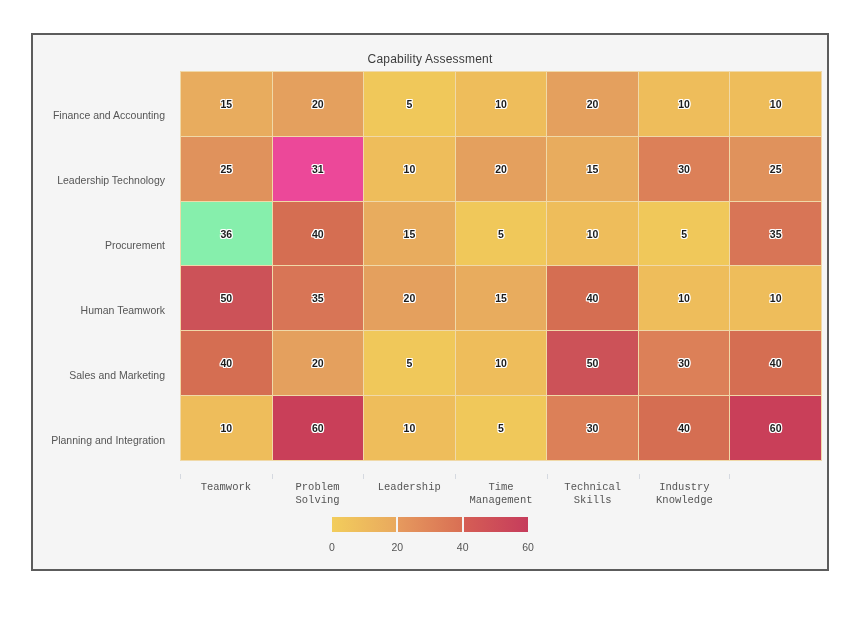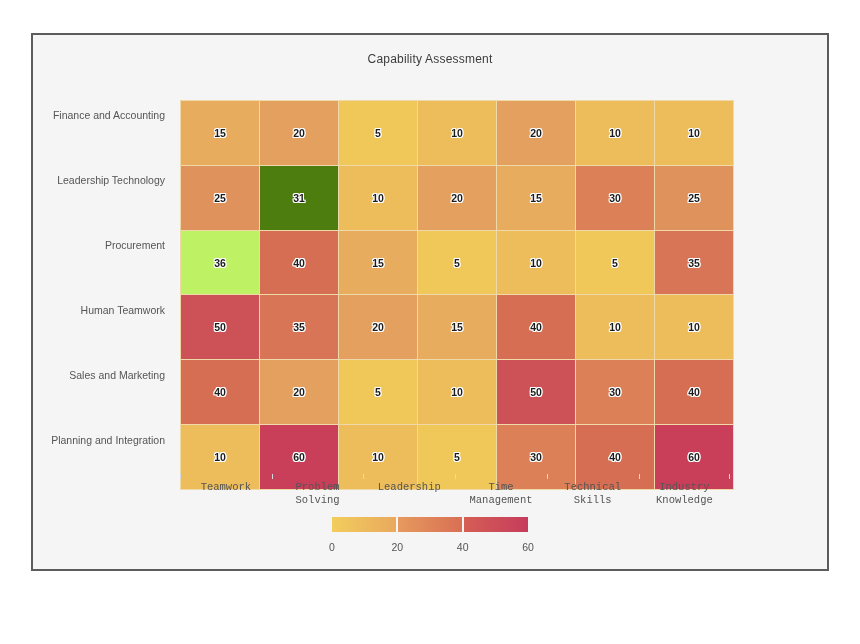--- a/index.html
+++ b/index.html
@@ -33,22 +33,22 @@
     text-align: center;
     font-size: 12px;
     color: #3c3c3c;
     letter-spacing: 0.2px;
   }
 
   
   #plot-area {
     position: absolute;
     left: 147px;   
-    top: 65px;     
-    width: 554px;  
+    top: 36px;     
+    width: 642px;  
     height: 390px; 
   }
 
   #heat-grid {
     width: 100%;
     height: 100%;
     display: grid;
     grid-template-columns: repeat(7, 1fr);
     grid-template-rows: repeat(6, 1fr);
     gap: 1px;
@@ -198,39 +198,39 @@
         </div>
         <div class="heat-cell" style="background: rgb(238, 189, 91);">
           <span class="heat-val">10</span>
         </div>
         <div class="heat-cell" style="background: rgb(238, 189, 91);">
           <span class="heat-val">10</span>
         </div>
         <div class="heat-cell" style="background: rgb(224, 146, 92);">
           <span class="heat-val">25</span>
         </div>
-        <div class="heat-cell" style="background: #4d7c0f; justify-content: center;">
+        <div class="heat-cell" style="background: #ec4899; justify-content: center;">
           <span class="heat-val">31</span>
         </div>
         <div class="heat-cell" style="background: rgb(238, 189, 91);">
           <span class="heat-val">10</span>
         </div>
         <div class="heat-cell" style="background: rgb(228, 160, 94);">
           <span class="heat-val">20</span>
         </div>
         <div class="heat-cell" style="background: rgb(232, 172, 94);">
           <span class="heat-val">15</span>
         </div>
         <div class="heat-cell" style="background: rgb(220, 128, 88);">
           <span class="heat-val">30</span>
         </div>
         <div class="heat-cell" style="background: rgb(224, 146, 92);">
           <span class="heat-val">25</span>
         </div>
-        <div class="heat-cell" style="background: #bef264;">
+        <div class="heat-cell" style="background: #86efac;">
           <span class="heat-val">36</span>
         </div>
         <div class="heat-cell" style="background: rgb(213, 110, 82);">
           <span class="heat-val">40</span>
         </div>
         <div class="heat-cell" style="background: rgb(232, 172, 94);">
           <span class="heat-val">15</span>
         </div>
         <div class="heat-cell" style="background: rgb(240, 200, 90);">
           <span class="heat-val">5</span>

